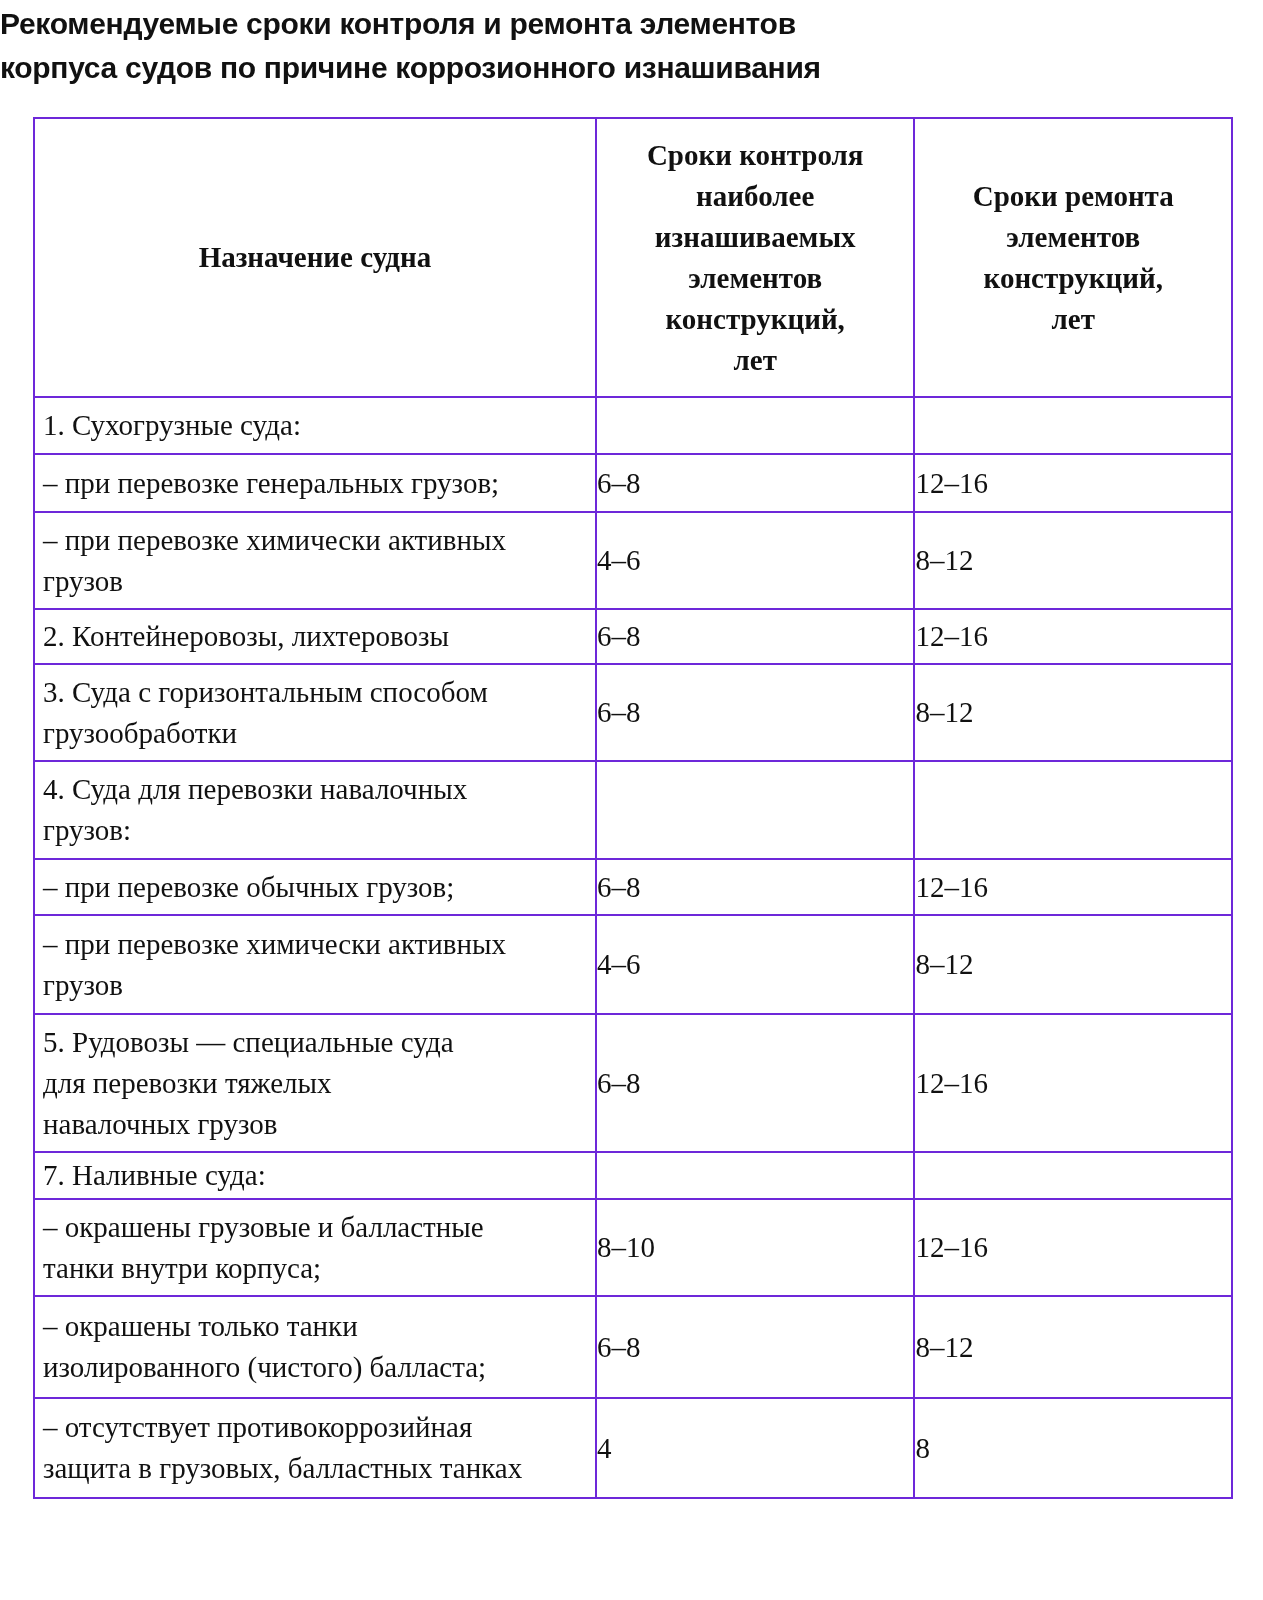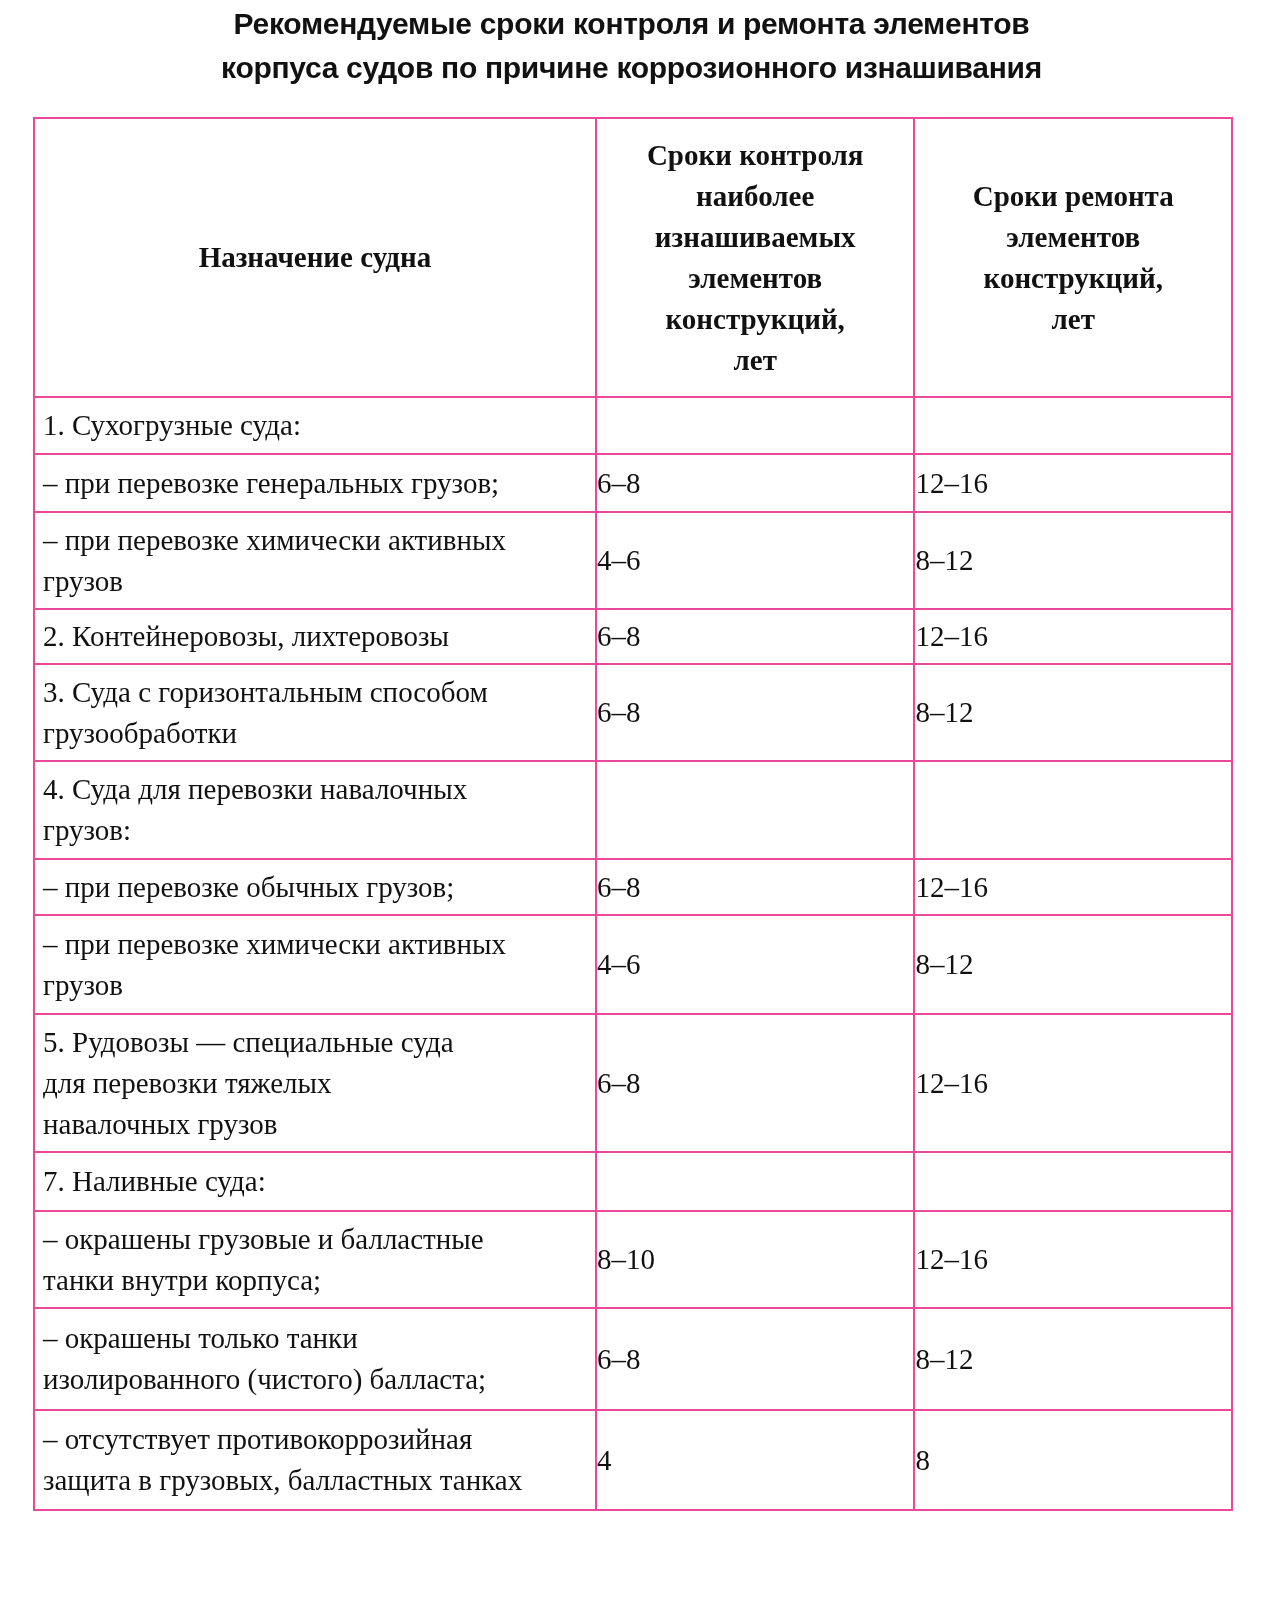--- a/index.html
+++ b/index.html
@@ -12,41 +12,41 @@
       height: 1600px;
       position: relative;
       overflow: hidden;
       color: #111111;
     }
     .doc-title {
       position: absolute;
       left: 0;
       top: 2px;
       width: 1263px;
-      text-align: center;
+      text-align: left;
       font-family: "Liberation Sans", sans-serif;
       font-weight: bold;
       font-size: 30px;
       line-height: 44px;
       color: #111111;
       letter-spacing: -0.3px;
     }
     .doc-title span { display: block; }
     table.data-table {
       position: absolute;
       left: 33px;
       top: 117px;
       width: 1200px;
       border-collapse: collapse;
       font-family: "Liberation Serif", serif;
       font-size: 29px;
       color: #111111;
     }
     .data-table td, .data-table th {
-      border: 2px solid #ec4899;
+      border: 2px solid #6d28d9;
       padding: 0;
       vertical-align: middle;
     }
     .data-table col.c1 { width: 563px; }
     .data-table col.c2 { width: 319px; }
     .data-table col.c3 { width: 318px; }
     .data-table th {
       font-weight: bold;
       text-align: center;
       line-height: 41px;
@@ -162,21 +162,21 @@
       </tr>
       <tr style="height: 138px;">
         <td class="name">
           <span>5. Рудовозы — специальные суда</span>
           <span>для перевозки тяжелых</span>
           <span>навалочных грузов</span>
         </td>
         <td class="val">6–8</td>
         <td class="val">12–16</td>
       </tr>
-      <tr style="height: 59px;">
+      <tr style="height: 47px;">
         <td class="name">
           <span>7. Наливные суда:</span>
         </td>
         <td class="val"></td>
         <td class="val"></td>
       </tr>
       <tr style="height: 97px;">
         <td class="name">
           <span>– окрашены грузовые и балластные</span>
           <span>танки внутри корпуса;</span>

